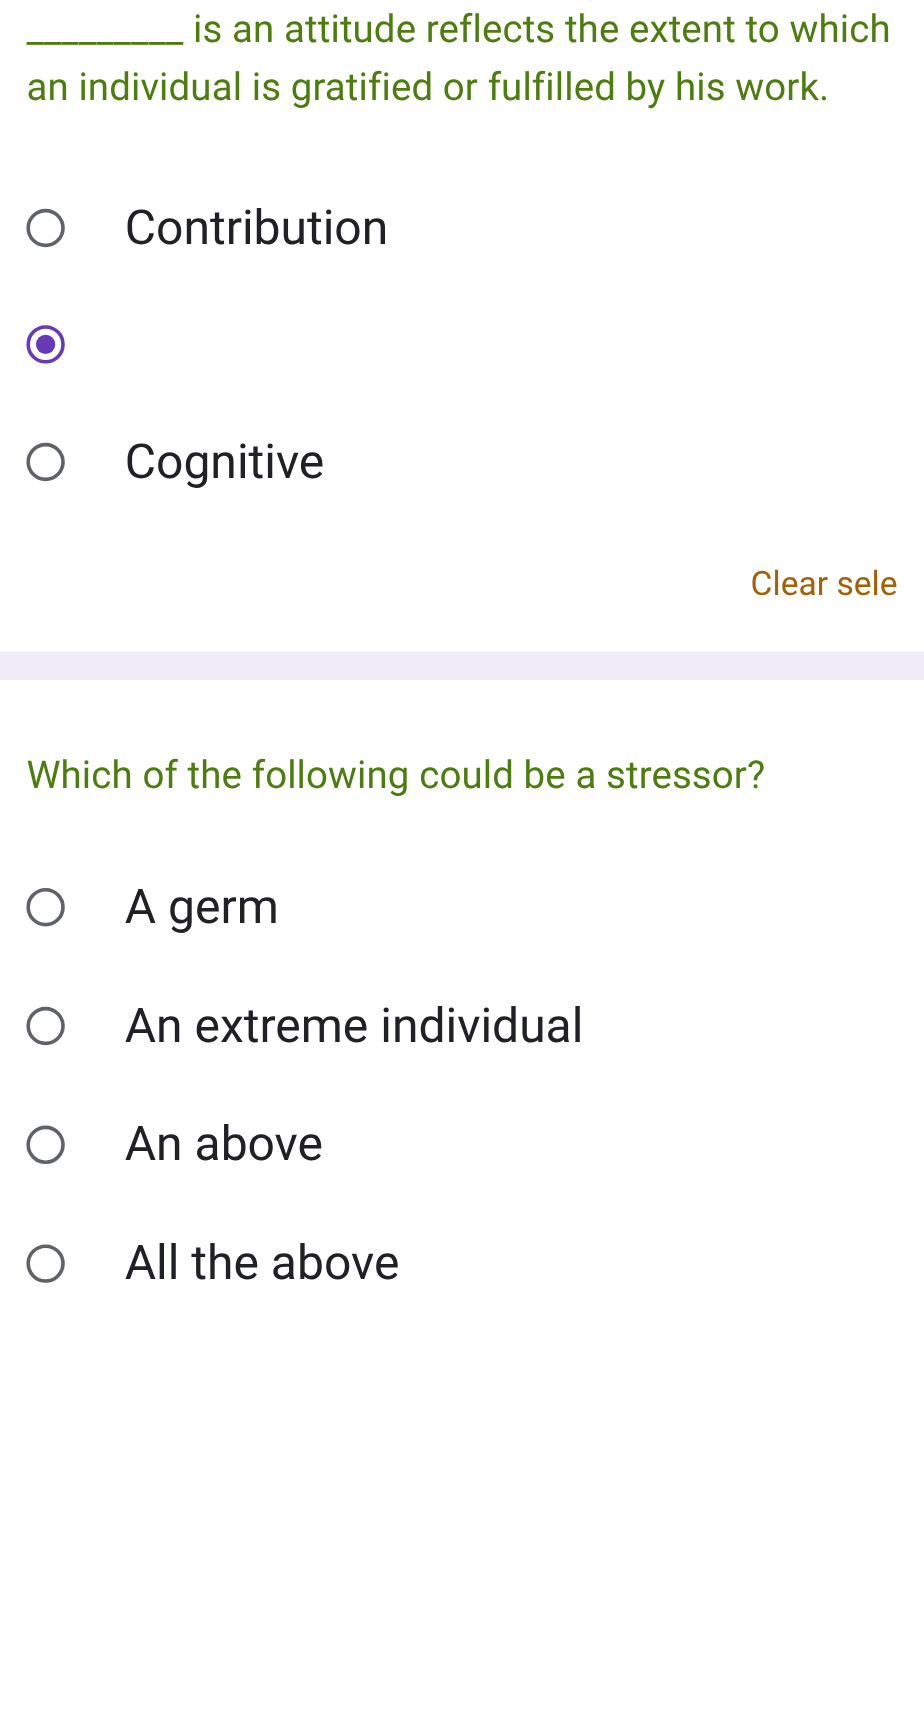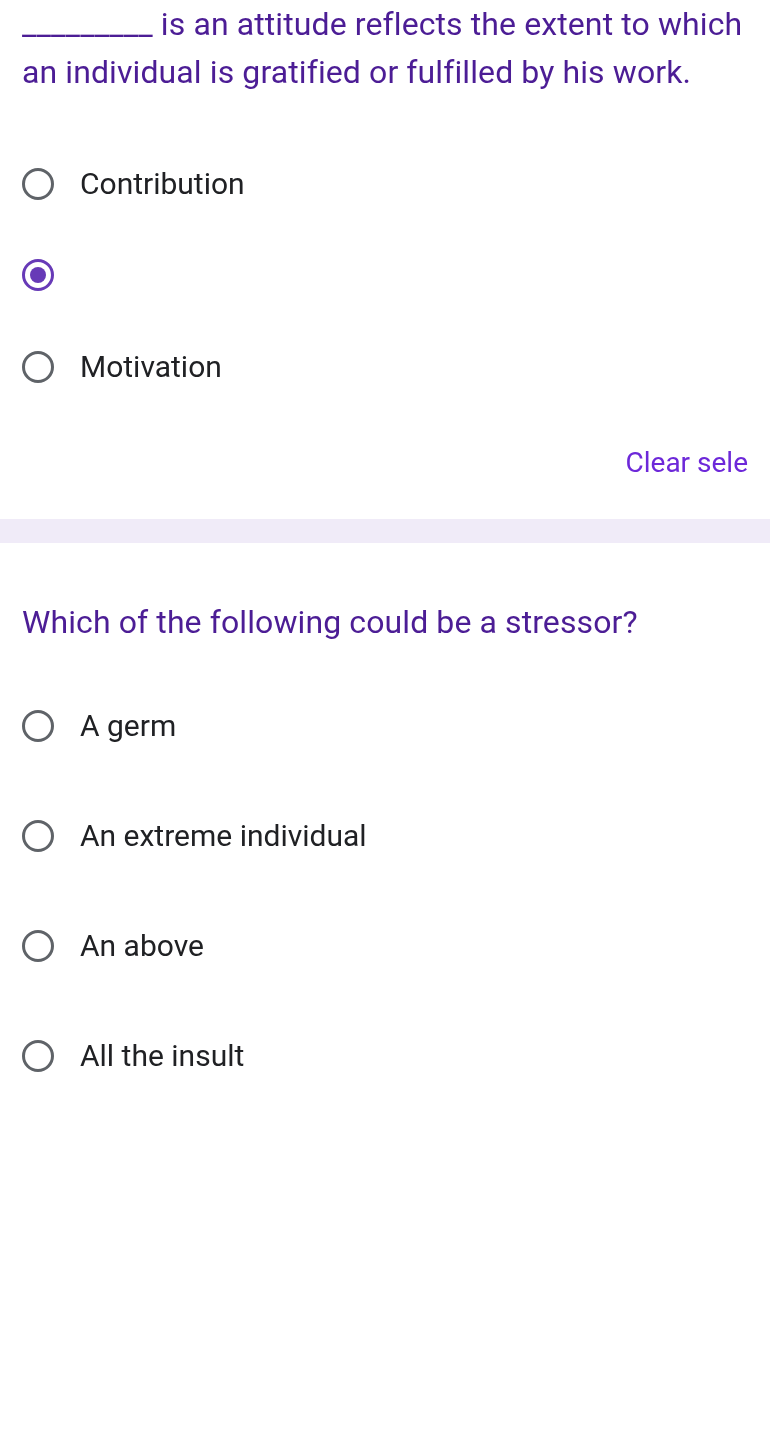--- a/index.html
+++ b/index.html
@@ -13,21 +13,21 @@
       width: 770px;
       color: #202124;
     }
     .question-card {
       background: #fff;
       padding: 0 22px 40px 22px;
     }
     .question-text {
       font-size: 32px;
       line-height: 1.5;
-      color: #4c1d95;
+      color: #4d7c0f;
       font-weight: 400;
       letter-spacing: 0.1px;
       margin-bottom: 70px;
     }
     .options {
       display: flex;
       flex-direction: column;
       gap: 58px;
     }
     .option {
@@ -53,64 +53,65 @@
       position: absolute;
       top: 50%;
       left: 50%;
       transform: translate(-50%, -50%);
       width: 16px;
       height: 16px;
       background: #673ab7;
       border-radius: 50%;
     }
     .option-label {
-      font-size: 30px;
+      font-size: 40px;
       color: #202124;
       font-weight: 400;
+      margin-left: 24px;
     }
     .clear-selection {
       text-align: right;
       margin-top: 62px;
-      color: #6d28d9;
+      color: #a16207;
       font-size: 28px;
       cursor: pointer;
       padding-right: 0;
     }
     .divider {
       height: 24px;
       background: #f0ebf8;
       width: 100%;
     }
     .question2 {
       padding: 55px 22px 0 22px;
     }
     .question2 .question-text {
       margin-bottom: 62px;
     }
     .question2 .options {
-      gap: 75px;
+      gap: 52px;
       justify-content: center;
     }
   </style>
 </head>
 <body>
 
 <div class="question-card">
   <div class="question-text">_________ is an attitude reflects the extent to which an individual is gratified or fulfilled by his work.</div>
   <div class="options">
     <div class="option">
       <div class="radio"></div>
       <div class="option-label">Contribution</div>
     </div>
     <div class="option">
       <div class="radio selected"></div>
     </div>
     <div class="option">
       <div class="radio"></div>
-      <div class="option-label">Motivation</div>
+      <div class="option-label">Cognitive</div>
     </div>
   </div>
   <div class="clear-selection">Clear sele</div>
 </div>
 
 <div class="divider"></div>
 
 <div class="question-card question2">
   <div class="question-text">Which of the following could be a stressor?</div>
   <div class="options">
@@ -121,16 +122,16 @@
     <div class="option">
       <div class="radio"></div>
       <div class="option-label">An extreme individual</div>
     </div>
     <div class="option">
       <div class="radio"></div>
       <div class="option-label">An above</div>
     </div>
     <div class="option">
       <div class="radio"></div>
-      <div class="option-label">All the insult</div>
+      <div class="option-label">All the above</div>
     </div>
   </div>
 </div>
 
 </body></html>

